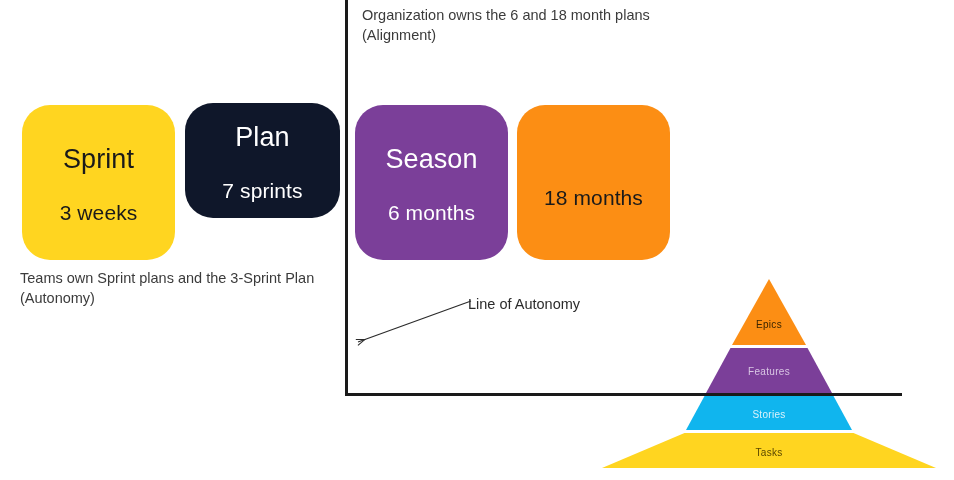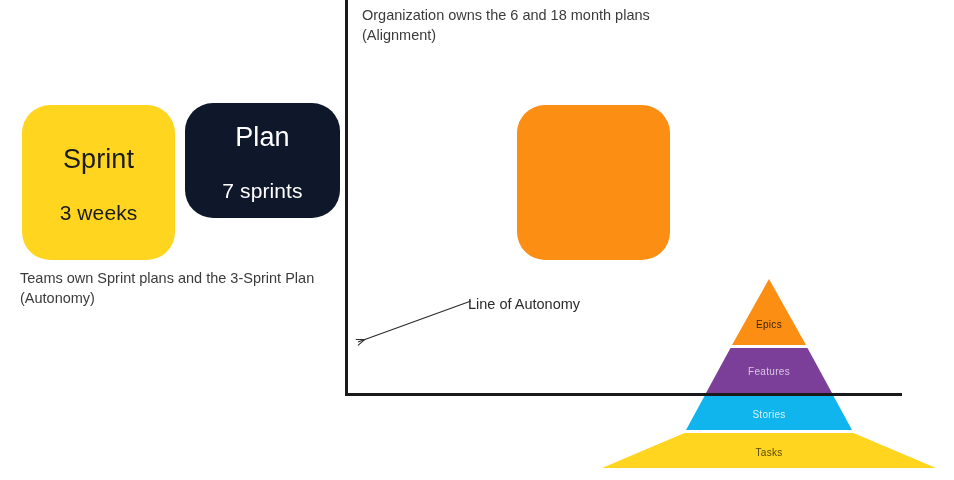--- a/index.html
+++ b/index.html
@@ -136,22 +136,27 @@
   <div class="card card-sprint">
     <div class="card-title">Sprint</div>
     <div class="card-sub">3 weeks</div>
   </div>
 
   <div class="card card-plan">
     <div class="card-title">Plan</div>
     <div class="card-sub">7 sprints</div>
   </div>
 
+  <div class="card card-season">
+    <div class="card-title">Season</div>
+    <div class="card-sub">6 months</div>
+  </div>
 
   <div class="card card-vision">
+    <div class="card-sub">18 months</div>
   </div>
 
   <div class="caption caption-autonomy">Teams own Sprint plans and the 3-Sprint Plan
 (Autonomy)</div>
 
   <svg class="annotation-arrow" viewBox="0 0 130 65">
     <defs>
       <marker id="arrowhead" markerWidth="9" markerHeight="9" refX="7" refY="3.2" orient="auto" markerUnits="strokeWidth">
         <path d="M8,0.6 L1,3.2 L8,5.8" fill="none" stroke="#2b2b2b" stroke-width="0.9"></path>
       </marker>

